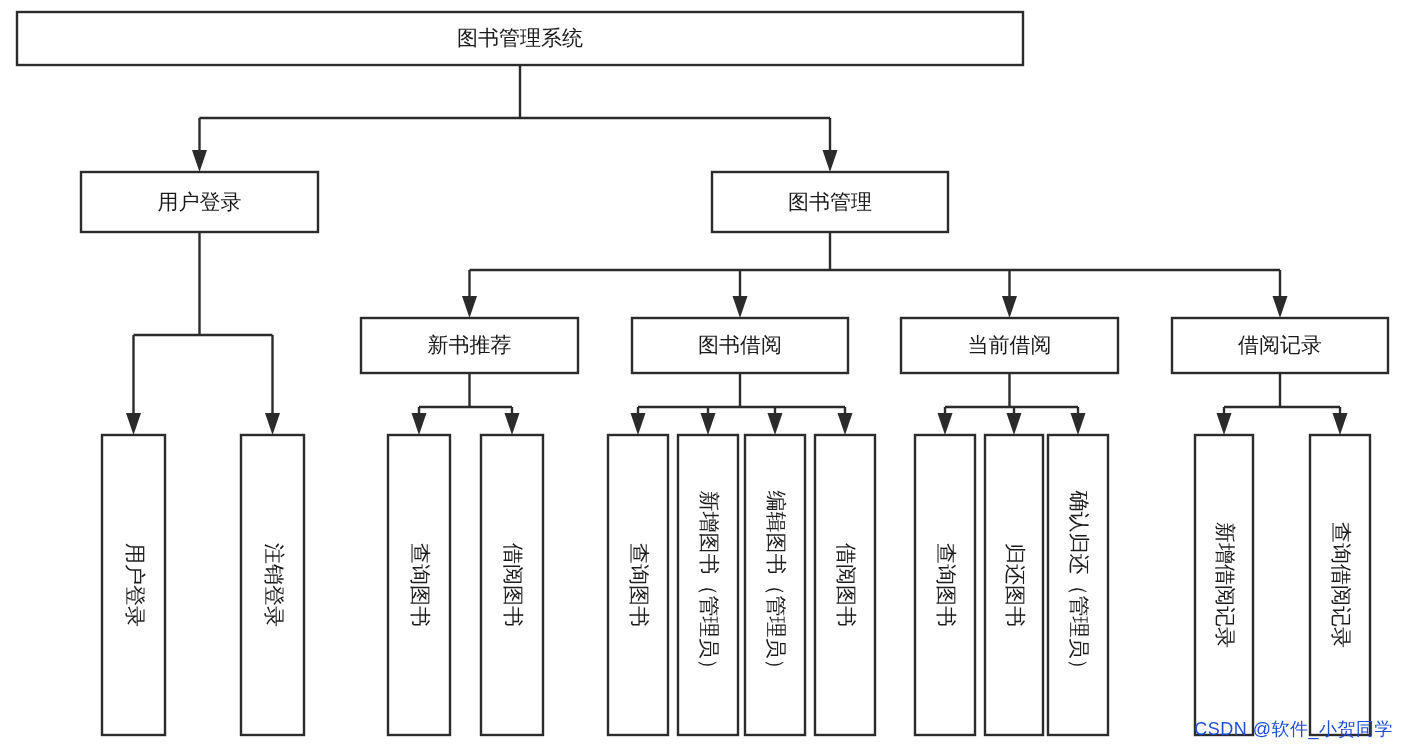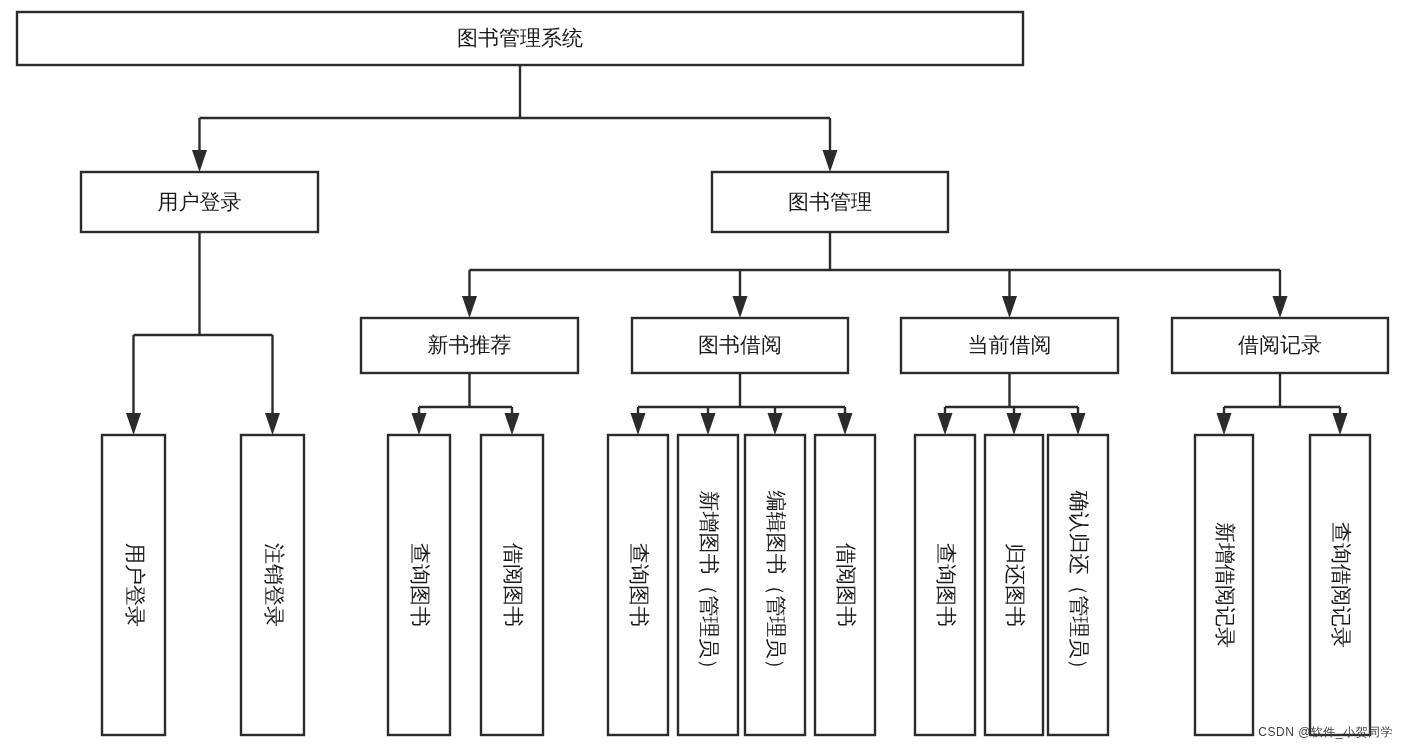--- a/index.html
+++ b/index.html
@@ -54,22 +54,22 @@
     font-family: "Liberation Sans", "DejaVu Sans", sans-serif;
     font-size: 21px;
     text-anchor: middle;
     dominant-baseline: middle;
   }
   .watermark {
     position: absolute;
     right: 12px;
     bottom: 6px;
     font-family: "Liberation Sans", "DejaVu Sans", sans-serif;
-    font-size: 12px;
-    color: #404040;
+    font-size: 18px;
+    color: #1d4ed8;
     letter-spacing: 0.5px;
     white-space: nowrap;
     user-select: none;
   }
 </style>
 </head>
 <body>
 
 <div id="diagram-root">
   <svg id="tree-svg" viewBox="0 0 1405 747">

